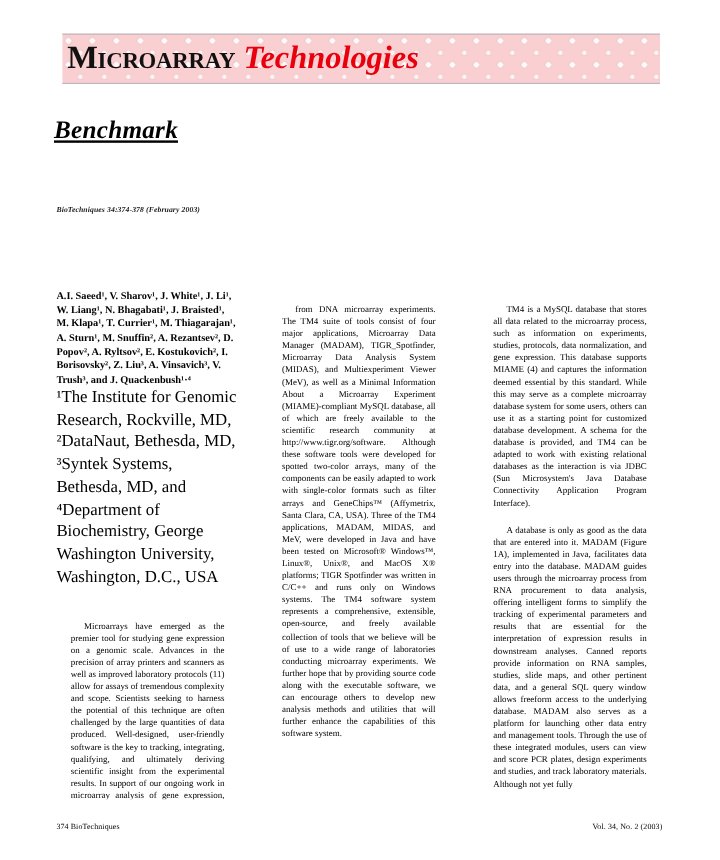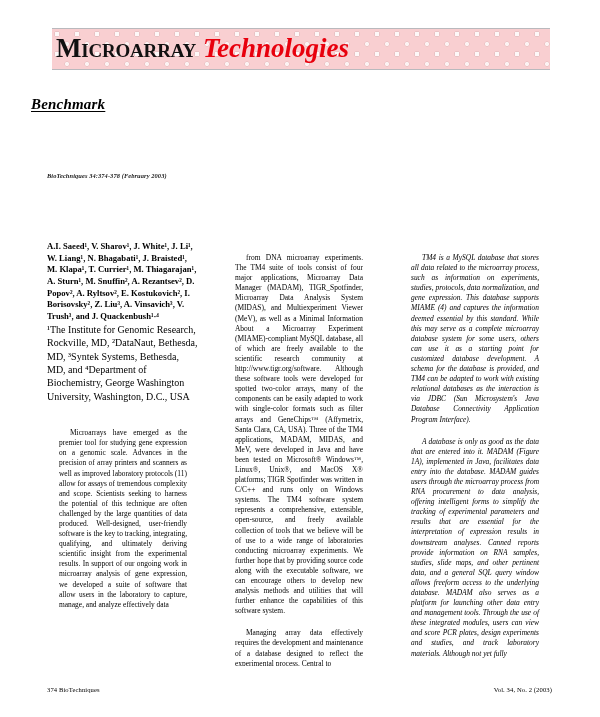--- a/index.html
+++ b/index.html
@@ -59,23 +59,23 @@
     font-size: 27px;
     font-style: italic;
     font-weight: bold;
     color: #e8000d;
     margin-left: 7px;
   }
 
   
   .section-label {
     position: absolute;
-    left: 31px;
+    left: 45px;
     top: 96px;
-    font-size: 15px;
+    font-size: 21px;
     font-weight: bold;
     font-style: italic;
     text-decoration: underline;
     text-underline-offset: 2px;
     letter-spacing: 0.2px;
   }
   .article-title {
     position: absolute;
     left: 47px;
     top: 121px;
@@ -107,31 +107,31 @@
     gap: 0px;
   }
   .col {
     width: 152px;
     margin-right: 24px;
     font-size: 7.45px;
     line-height: 1.355;
     text-align: justify;
     overflow: hidden;
   }
-  .col:last-child { margin-right: 0; font-style: italic; }
+  .col:last-child { margin-right: 0; }
 
   .authors {
     font-weight: bold;
     font-size: 8.6px;
     line-height: 1.36;
     text-align: left;
     margin: 0 0 0 0;
   }
   .affiliations {
-    font-size: 10px;
+    font-size: 14px;
     line-height: 1.34;
     text-align: left;
     margin: 0 0 25px 0;
   }
   .para {
     margin: 12px;
     text-indent: 11px;
   }
   .para.first { text-indent: 11px; }
 
@@ -171,21 +171,20 @@
   <div class="columns">
 
     <div class="col">
       <div class="authors">A.I. Saeed¹, V. Sharov¹, J. White¹, J. Li¹, W. Liang¹, N. Bhagabati¹, J. Braisted¹, M. Klapa¹, T. Currier¹, M. Thiagarajan¹, A. Sturn¹, M. Snuffin², A. Rezantsev², D. Popov², A. Ryltsov², E. Kostukovich², I. Borisovsky², Z. Liu³, A. Vinsavich³, V. Trush³, and J. Quackenbush¹·⁴</div>
       <div class="affiliations">¹The Institute for Genomic Research, Rockville, MD, ²DataNaut, Bethesda, MD, ³Syntek Systems, Bethesda, MD, and ⁴Department of Biochemistry, George Washington University, Washington, D.C., USA</div>
       <p class="para first">Microarrays have emerged as the premier tool for studying gene expression on a genomic scale. Advances in the precision of array printers and scanners as well as improved laboratory protocols (11) allow for assays of tremendous complexity and scope. Scientists seeking to harness the potential of this technique are often challenged by the large quantities of data produced. Well-designed, user-friendly software is the key to tracking, integrating, qualifying, and ultimately deriving scientific insight from the experimental results. In support of our ongoing work in microarray analysis of gene expression, we developed a suite of software that allow users in the laboratory to capture, manage, and analyze effectively data</p>
     </div>
 
     <div class="col">
       <p class="para">from DNA microarray experiments. The TM4 suite of tools consist of four major applications, Microarray Data Manager (MADAM), TIGR_Spotfinder, Microarray Data Analysis System (MIDAS), and Multiexperiment Viewer (MeV), as well as a Minimal Information About a Microarray Experiment (MIAME)-compliant MySQL database, all of which are freely available to the scientific research community at http://www.tigr.org/software. Although these software tools were developed for spotted two-color arrays, many of the components can be easily adapted to work with single-color formats such as filter arrays and GeneChips™ (Affymetrix, Santa Clara, CA, USA). Three of the TM4 applications, MADAM, MIDAS, and MeV, were developed in Java and have been tested on Microsoft® Windows™, Linux®, Unix®, and MacOS X® platforms; TIGR Spotfinder was written in C/C++ and runs only on Windows systems. The TM4 software system represents a comprehensive, extensible, open-source, and freely available collection of tools that we believe will be of use to a wide range of laboratories conducting microarray experiments. We further hope that by providing source code along with the executable software, we can encourage others to develop new analysis methods and utilities that will further enhance the capabilities of this software system.</p>
-      <p class="para">Managing array data effectively requires the development and maintenance of a database designed to reflect the experimental process. Central to</p>
     </div>
 
     <div class="col">
       <p class="para">TM4 is a MySQL database that stores all data related to the microarray process, such as information on experiments, studies, protocols, data normalization, and gene expression. This database supports MIAME (4) and captures the information deemed essential by this standard. While this may serve as a complete microarray database system for some users, others can use it as a starting point for customized database development. A schema for the database is provided, and TM4 can be adapted to work with existing relational databases as the interaction is via JDBC (Sun Microsystem's Java Database Connectivity Application Program Interface).</p>
       <p class="para">A database is only as good as the data that are entered into it. MADAM (Figure 1A), implemented in Java, facilitates data entry into the database. MADAM guides users through the microarray process from RNA procurement to data analysis, offering intelligent forms to simplify the tracking of experimental parameters and results that are essential for the interpretation of expression results in downstream analyses. Canned reports provide information on RNA samples, studies, slide maps, and other pertinent data, and a general SQL query window allows freeform access to the underlying database. MADAM also serves as a platform for launching other data entry and management tools. Through the use of these integrated modules, users can view and score PCR plates, design experiments and studies, and track laboratory materials. Although not yet fully</p>
     </div>
 
   </div>
 
   <div class="footer-left">374 BioTechniques</div>

